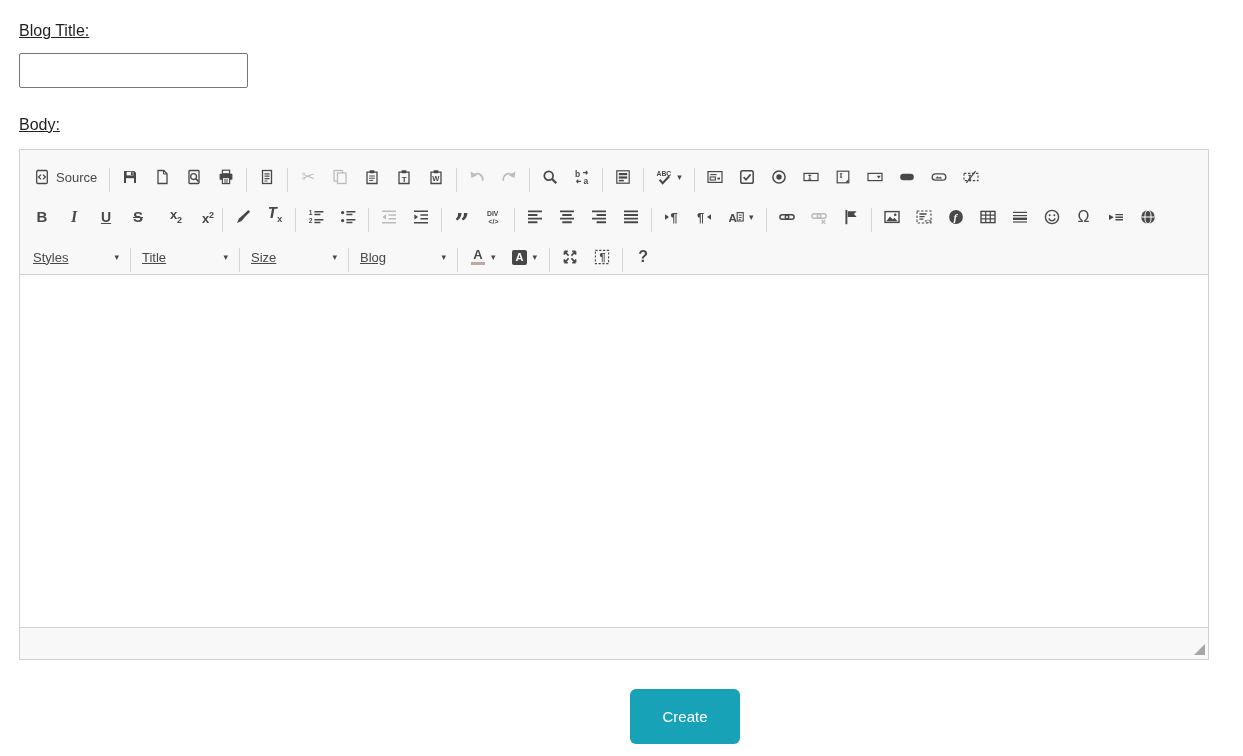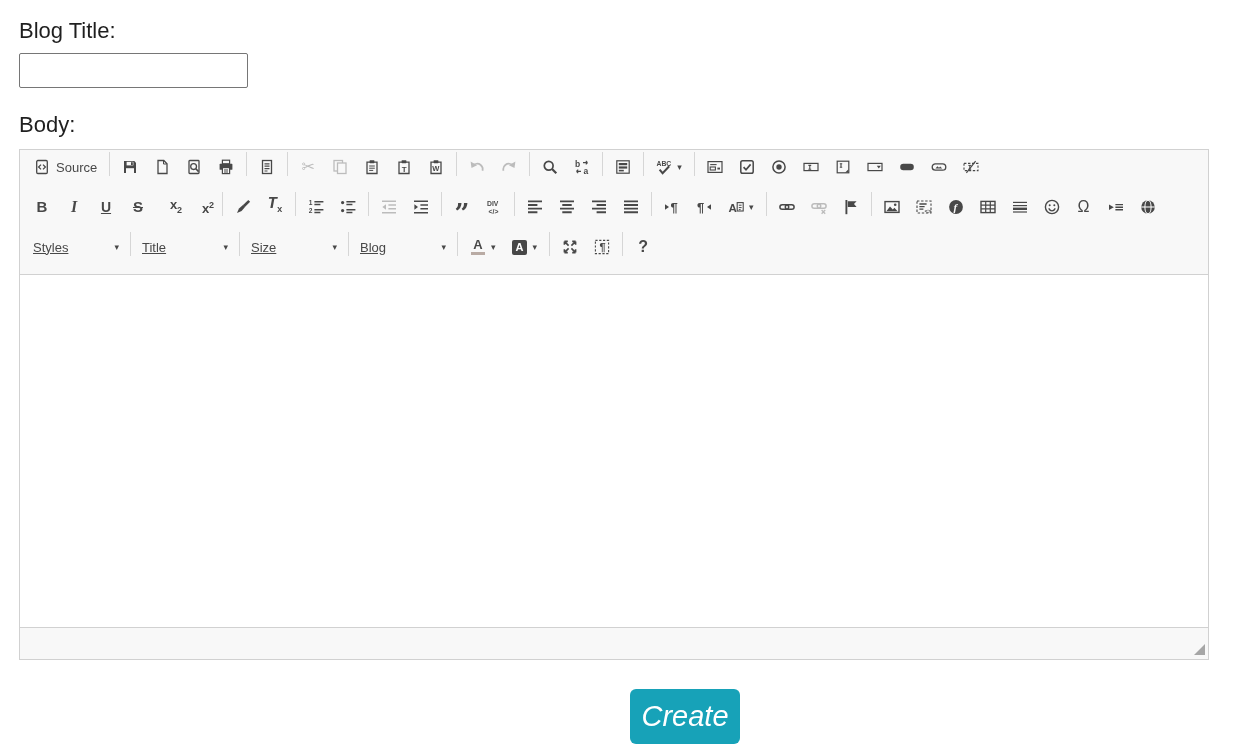--- a/index.html
+++ b/index.html
@@ -2,36 +2,36 @@
 <html style="--accent: #17a2b8; --tb-bg: #f8f8f8; --tb-border: #d1d1d1; --tb-icon: #484848; --tb-icon-disabled: #bcbcbc;"><head>
 <meta charset="utf-8">
 <style>
   * { box-sizing: border-box; }
   html,body { margin:0; padding:0; }
   body {
     width:1243px; height:756px; background:#ffffff;
     font-family:"Liberation Sans", sans-serif; color:#212529;
   }
   .page { padding:20px 19px 0 19px; }
-  .field-label { font-size:22px; line-height:21px; color:#1f1f1f; }
+  .field-label { font-size:16px; line-height:21px; color:#1f1f1f;text-decoration:underline; }
   .title-input {
     display:block; margin-top:12px; width:229px; height:35px;
     border:1px solid #767676; border-radius:2px; background:#fff;
     font-family:inherit; font-size:15px; padding:2px 7px; outline:none;
   }
   .body-label { margin-top:26px; }
 
   
   .editor { margin-top:14px; width:1190px; border:1px solid var(--tb-border,#d1d1d1); }
   .toolbar {
     background:var(--tb-bg,#f8f8f8);
     border-bottom:1px solid var(--tb-border,#d1d1d1);
     padding:2px 6px;
   }
-  .tb-row { display:flex; align-items:flex-start; height:40px; }
+  .tb-row { display:flex; align-items:flex-end; height:40px; }
   .tbtn {
     display:flex; align-items:center; justify-content:center;
     height:30px; padding:0 8px; border-radius:2px; cursor:pointer;
     color:var(--tb-icon,#484848); flex:none;
   }
   .tbtn.disabled { color:var(--tb-icon-disabled,#bcbcbc); cursor:default; }
   .tbtn .ic { width:16px; height:16px; display:flex; align-items:center; justify-content:center; flex:none; }
   .tbtn .ic svg { width:16px; height:16px; display:block; overflow:visible; }
   .tbtn-label { margin-left:6px; font-size:13px; color:inherit; }
   .arrow { font-size:9px; margin-left:5px; color:inherit; line-height:1; }
@@ -67,21 +67,21 @@
   .resize-handle {
     position:absolute; right:3px; bottom:4px; width:0; height:0;
     border-left:11px solid transparent; border-bottom:11px solid #a6a6a6;
     cursor:se-resize;
   }
 
   .create-row { margin-top:29px; }
   .create-btn {
     margin-left:611px; width:110px; height:55px; border:none; border-radius:6px;
     background:var(--accent,#17a2b8); color:#ffffff; font-family:inherit;
-    font-size:29px; cursor:pointer; display:block;font-style:italic;
+    font-size:15px; cursor:pointer; display:block;
   }
 </style>
 </head>
 <body>
 
 <div class="page">
 
   <div class="field-label">Blog Title:</div>
   <input class="title-input" type="text" value="" style="">
 

